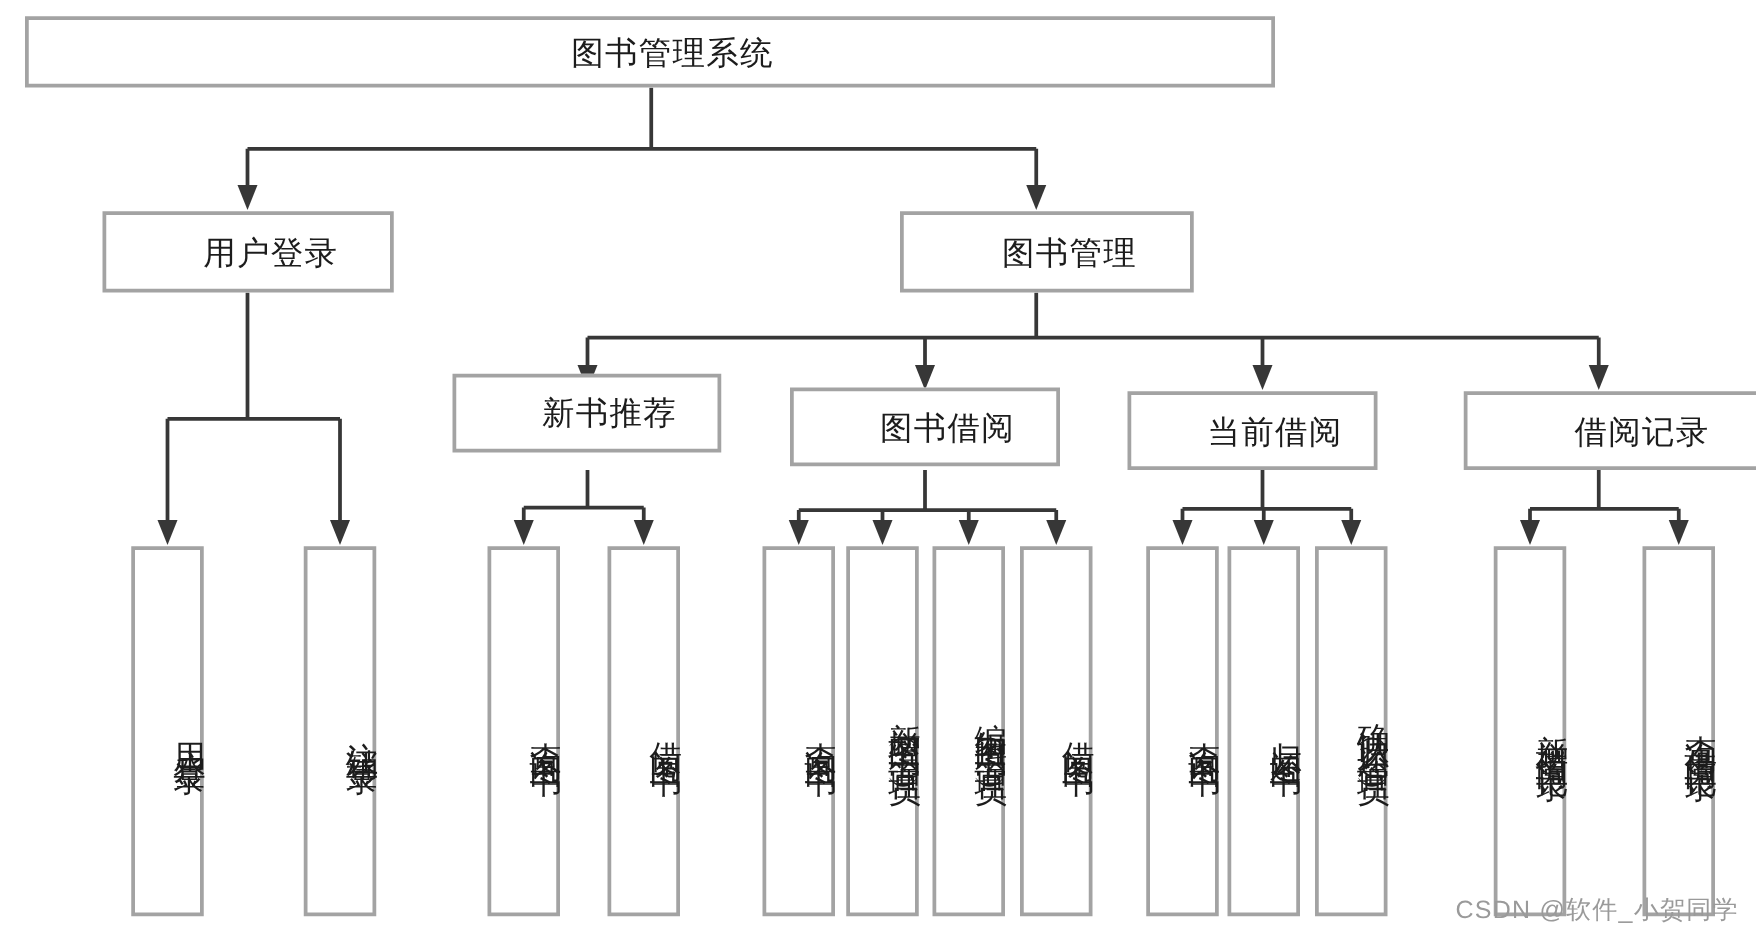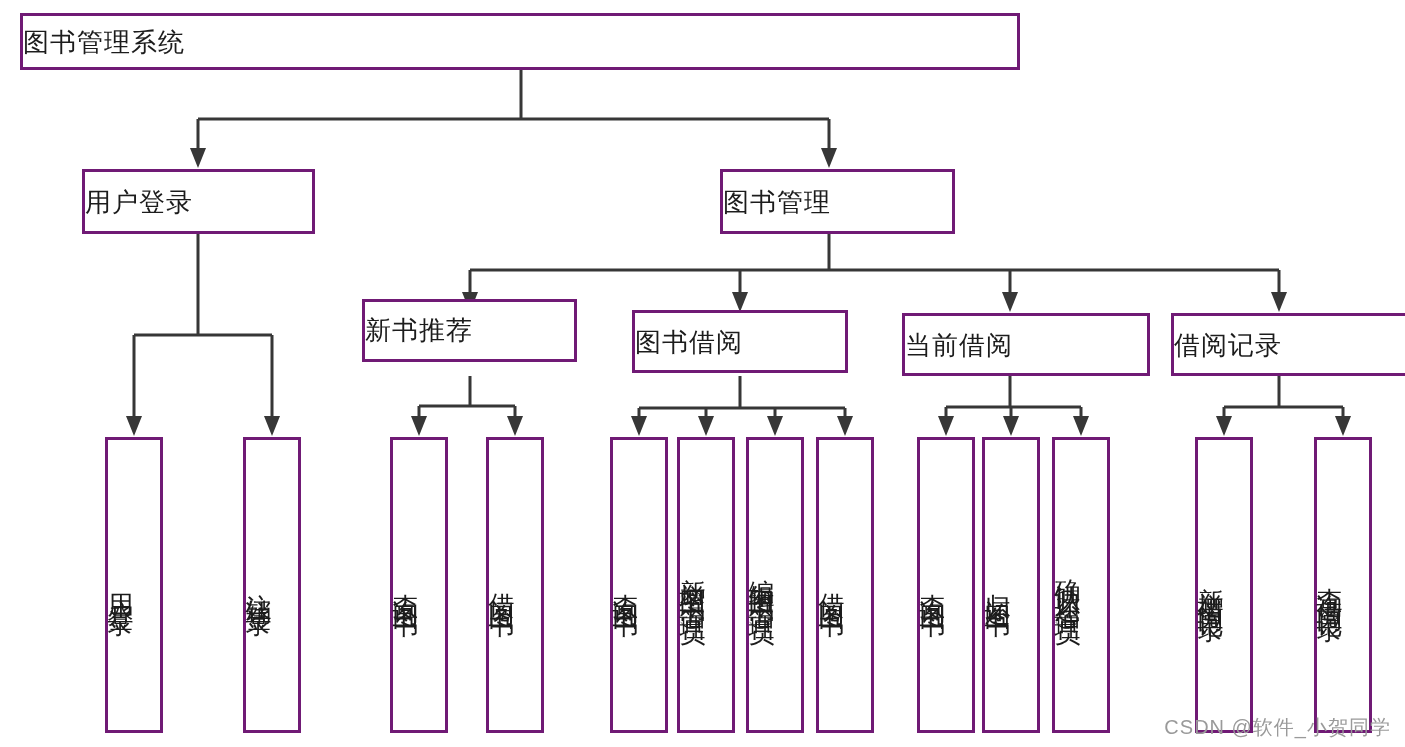--- a/index.html
+++ b/index.html
@@ -17,25 +17,26 @@
   #connector-layer {
     position: absolute;
     left: 0;
     top: 0;
     z-index: 1;
   }
   .box {
     position: absolute;
     box-sizing: border-box;
     background: #ffffff;
-    border: 3px solid #701a75;
+    border: 3px solid #a3a3a3;
     display: flex;
     align-items: center;
-    justify-content: flex-start;
+    justify-content: center;
     z-index: 2;
+    padding-left: 36px;
   }
   .label {
     font-size: 26px;
     line-height: 1;
     color: #1c1c1c;
     letter-spacing: 1px;
     white-space: nowrap;
   }
   .v .label {
     writing-mode: vertical-rl;
@@ -117,21 +118,21 @@
 <div class="box" style="left:720px; top:169px; width:235px; height:65px;">
   <span class="label">图书管理</span>
 </div>
 
 <div class="box" style="left:362px; top:299px; width:215px; height:63px;font-family:Liberation Serif, serif;">
   <span class="label">新书推荐</span>
 </div>
 <div class="box" style="left:632px; top:310px; width:216px; height:63px;">
   <span class="label">图书借阅</span>
 </div>
-<div class="box" style="left:902px; top:313px; width:248px; height:63px;">
+<div class="box" style="left:902px; top:313px; width:200px; height:63px;">
   <span class="label">当前借阅</span>
 </div>
 <div class="box" style="left:1171px; top:313px; width:249px; height:63px;">
   <span class="label">借阅记录</span>
 </div>
 
 <div class="box v" style="left:105px; top:437px; width:58px; height:296px;">
   <span class="label">用户登录</span>
 </div>
 <div class="box v" style="left:243px; top:437px; width:58px; height:296px;">

